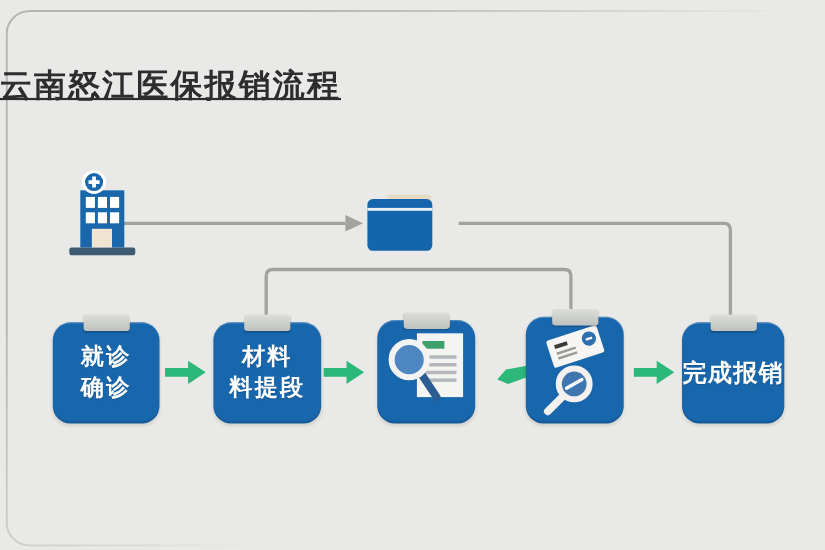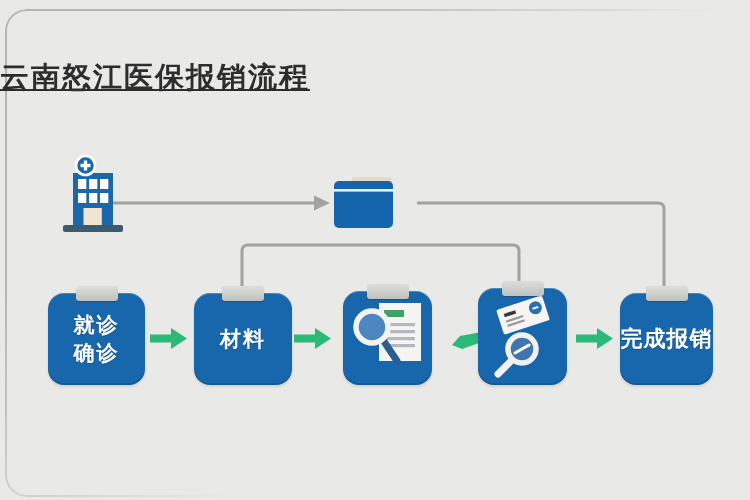--- a/index.html
+++ b/index.html
@@ -87,20 +87,21 @@
     <span class="box-label">确诊</span>
   </div>
 
   <svg class="green-arrow" style="left:150px;top:327px;" width="38" height="23" viewBox="0 0 38 23">
     <polygon points="0,7.5 21,7.5 21,1 37,11.5 21,22 21,15.5 0,15.5" fill="#2bb878"></polygon>
   </svg>
 
   <div class="step-box" style="left:194px;top:293px;width:98px;height:92px;">
     <div class="clip"></div>
     <span class="box-label">材料</span>
+    <span class="box-label">料提段</span>
   </div>
 
   <svg class="green-arrow" style="left:294px;top:327px;" width="38" height="23" viewBox="0 0 38 23">
     <polygon points="0,7.5 21,7.5 21,1 37,11.5 21,22 21,15.5 0,15.5" fill="#2bb878"></polygon>
   </svg>
 
   <div class="step-box" style="left:343px;top:291px;width:89px;height:94px;">
     <div class="clip"></div>
     <svg width="74" height="78" viewBox="0 0 74 78">
       <rect x="28" y="4" width="42" height="58" fill="#f4f4f2"></rect>

